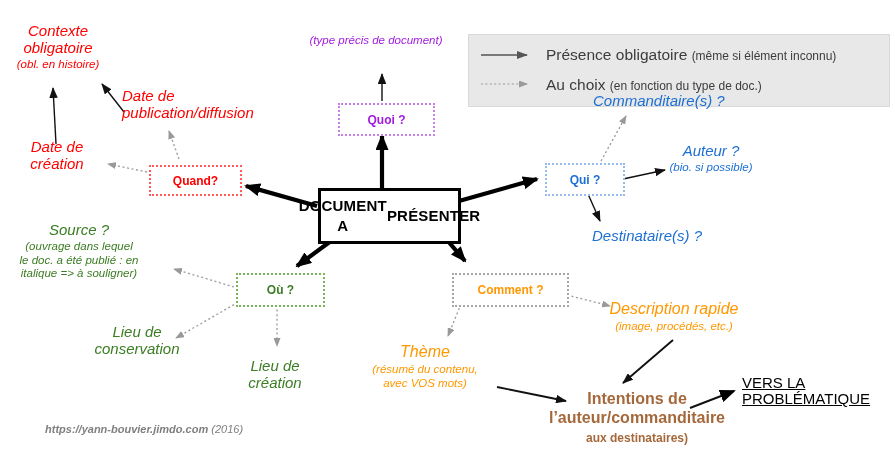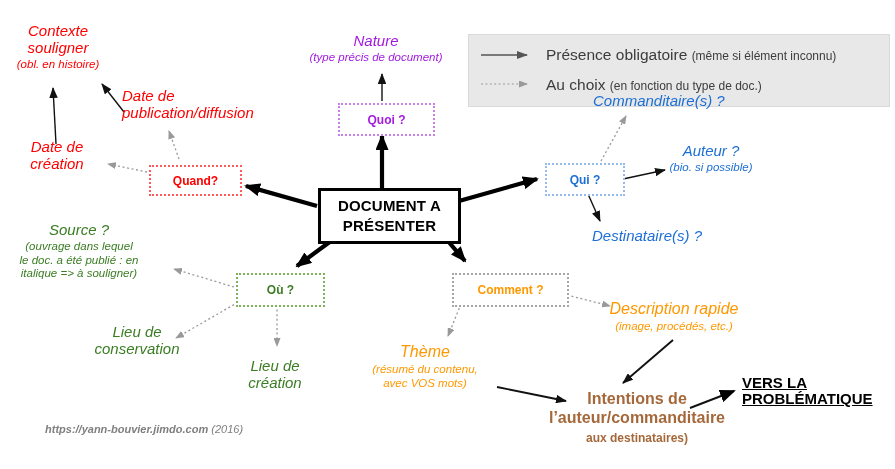--- a/index.html
+++ b/index.html
@@ -25,29 +25,29 @@
     background:#fff;font-weight:bold;font-size:12px;font-style:normal;
   }
   .q-red{color:var(--c-red,#f00);border:2px dotted var(--c-red-border,#ff5a5a);}
   .q-purple{color:var(--c-purple,#a21be0);border:2px dotted var(--c-purple-border,#c97fea);}
   .q-blue{color:var(--c-blue,#1d6fd4);border:2px dotted var(--c-blue-border,#96bbe8);}
   .q-green{color:var(--c-green,#3b7d23);border:2px dotted var(--c-green-border,#7ab35c);}
   .q-gray{color:var(--c-orange,#ff9800);border:2px dotted var(--c-comment-border,#a6a6a6);}
   
   .centerbox{
     position:absolute;left:318px;top:188px;width:137px;height:50px;z-index:3;
-    background:#fff;border:3px solid #000;display:flex;flex-direction:column;
+    background:#fff;border:3px solid #000;display:flex;
     align-items:center;justify-content:center;font-weight:bold;font-size:15px;
     line-height:20px;color:#000;text-align:center;letter-spacing:.2px;
   }
   
   .bold-lines{font-weight:bold;font-style:normal;line-height:19px;}
   .plain-note{font-style:normal;font-size:12px;line-height:15.5px;margin-top:4px;}
   
-  .prob{position:absolute;left:742px;top:375px;z-index:2;font-weight:bold;font-size:15px;
+  .prob{position:absolute;left:742px;top:375px;z-index:2;font-weight:normal;font-size:15px;
         line-height:16px;color:#000;font-style:normal;}
   .prob div{text-decoration:underline;}
   
   .legend{position:absolute;left:468px;top:8px;width:420px;height:71px;z-index:2;
           background:var(--c-legend-bg,#e8e8e8);border:1px solid #d9d9d9;margin-top:26px;}
   .lrow{position:absolute;left:77px;white-space:nowrap;color:var(--c-legend-text,#3c3c3c);}
   .lmain{font-size:15.5px;}
   .lnote{font-size:12px;}
   .legend-arrows{position:absolute;left:0;top:0;}
   
@@ -127,34 +127,33 @@
   </div>
 
   <div class="qbox q-red" style="left:149px;top:165px;width:89px;height:27px">Quand?</div>
   <div class="qbox q-purple" style="left:338px;top:103px;width:93px;height:29px">Quoi ?</div>
   <div class="qbox q-blue" style="left:545px;top:163px;width:76px;height:29px">Qui ?</div>
   <div class="qbox q-green" style="left:236px;top:273px;width:85px;height:30px">Où ?</div>
   <div class="qbox q-gray" style="left:452px;top:273px;width:113px;height:30px">Comment ?</div>
 
   <div class="node red ctr" style="left:6px;top:22px;width:104px">
     <div>Contexte</div>
-    <div>souligner</div>
+    <div>obligatoire</div>
     <div class="note">(obl. en histoire)</div>
   </div>
   <div class="node red" style="left:122px;top:87px;width:170px">
     <div>Date de</div>
     <div>publication/diffusion</div>
   </div>
   <div class="node red ctr" style="left:18px;top:138px;width:78px">
     <div>Date de</div>
     <div>création</div>
   </div>
 
   <div class="node purple ctr" style="left:290px;top:32px;width:172px">
-    <div>Nature</div>
     <div class="note">(type précis de document)</div>
   </div>
 
   <div class="node blue" style="left:593px;top:92px;width:170px">
     <div>Commanditaire(s) ?</div>
   </div>
   <div class="node blue ctr" style="left:646px;top:142px;width:130px">
     <div>Auteur ?</div>
     <div class="note">(bio. si possible)</div>
   </div>

